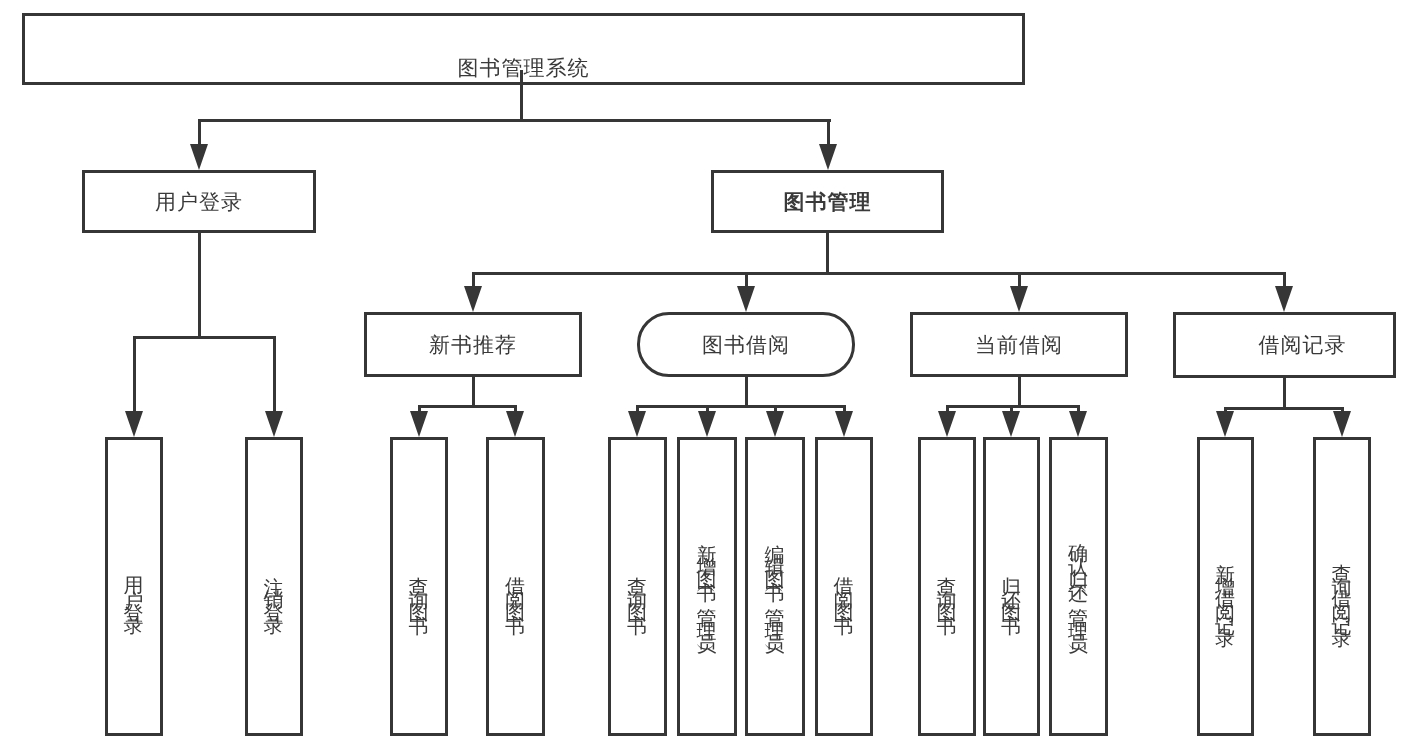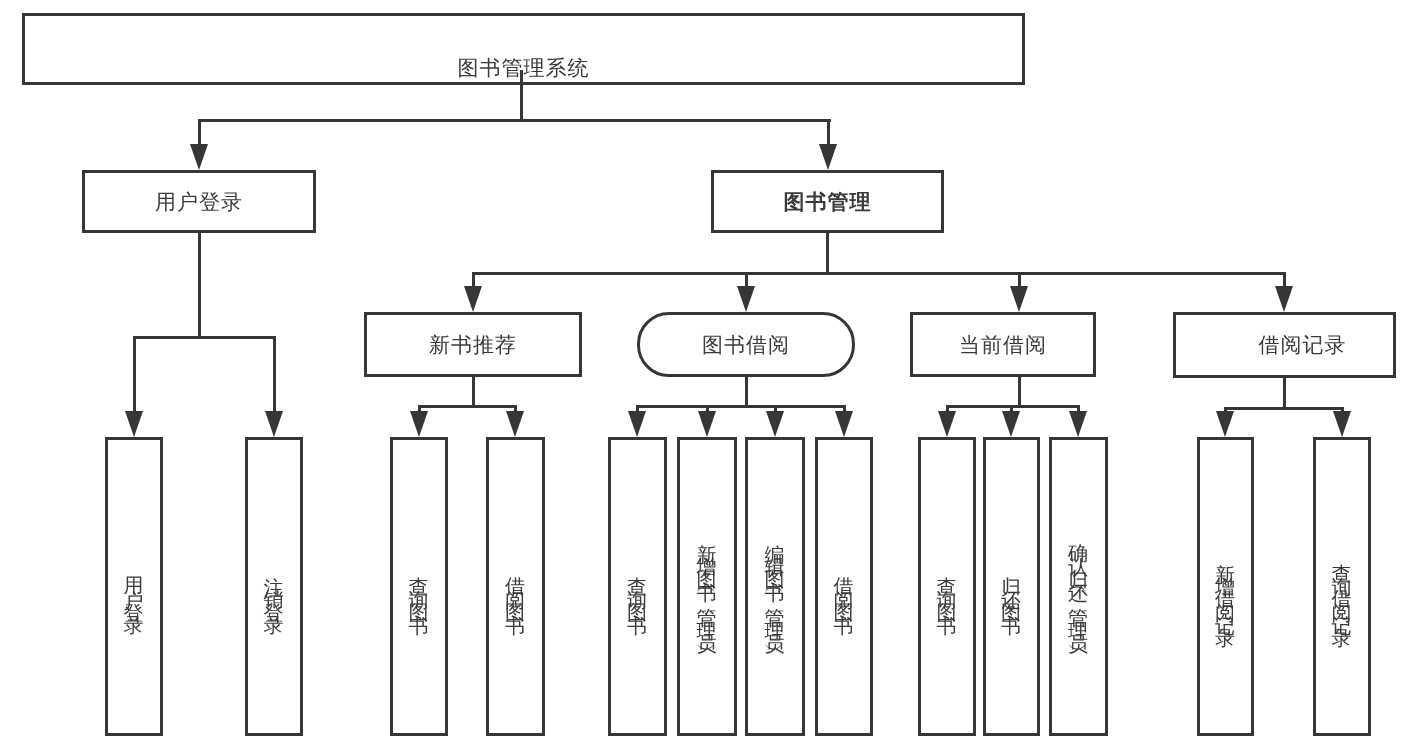--- a/index.html
+++ b/index.html
@@ -103,21 +103,21 @@
   <div class="arrowhead" style="left:1010px; top:286px;"></div>
   <div class="vline" style="left:1283px; top:272px; height:17px;"></div>
   <div class="arrowhead" style="left:1275px; top:286px;"></div>
 
   <div class="box" style="left:364px; top:312px; width:218px; height:65px;">
     <span>新书推荐</span>
   </div>
   <div class="box" style="left:637px; top:312px; width:218px; height:65px;border-radius:32px;">
     <span>图书借阅</span>
   </div>
-  <div class="box" style="left:910px; top:312px; width:186px; height:65px;">
+  <div class="box" style="left:910px; top:312px; width:218px; height:65px;">
     <span>当前借阅</span>
   </div>
   <div class="box" style="left:1173px; top:312px; width:223px; height:66px;padding-left:36px;">
     <span>借阅记录</span>
   </div>
 
   <div class="vline" style="left:472px; top:377px; height:28px;"></div>
   <div class="hline" style="left:418px; top:405px; width:99px;"></div>
   <div class="vline" style="left:418px; top:405px; height:12px;"></div>
   <div class="arrowhead" style="left:410px; top:411px;"></div>

